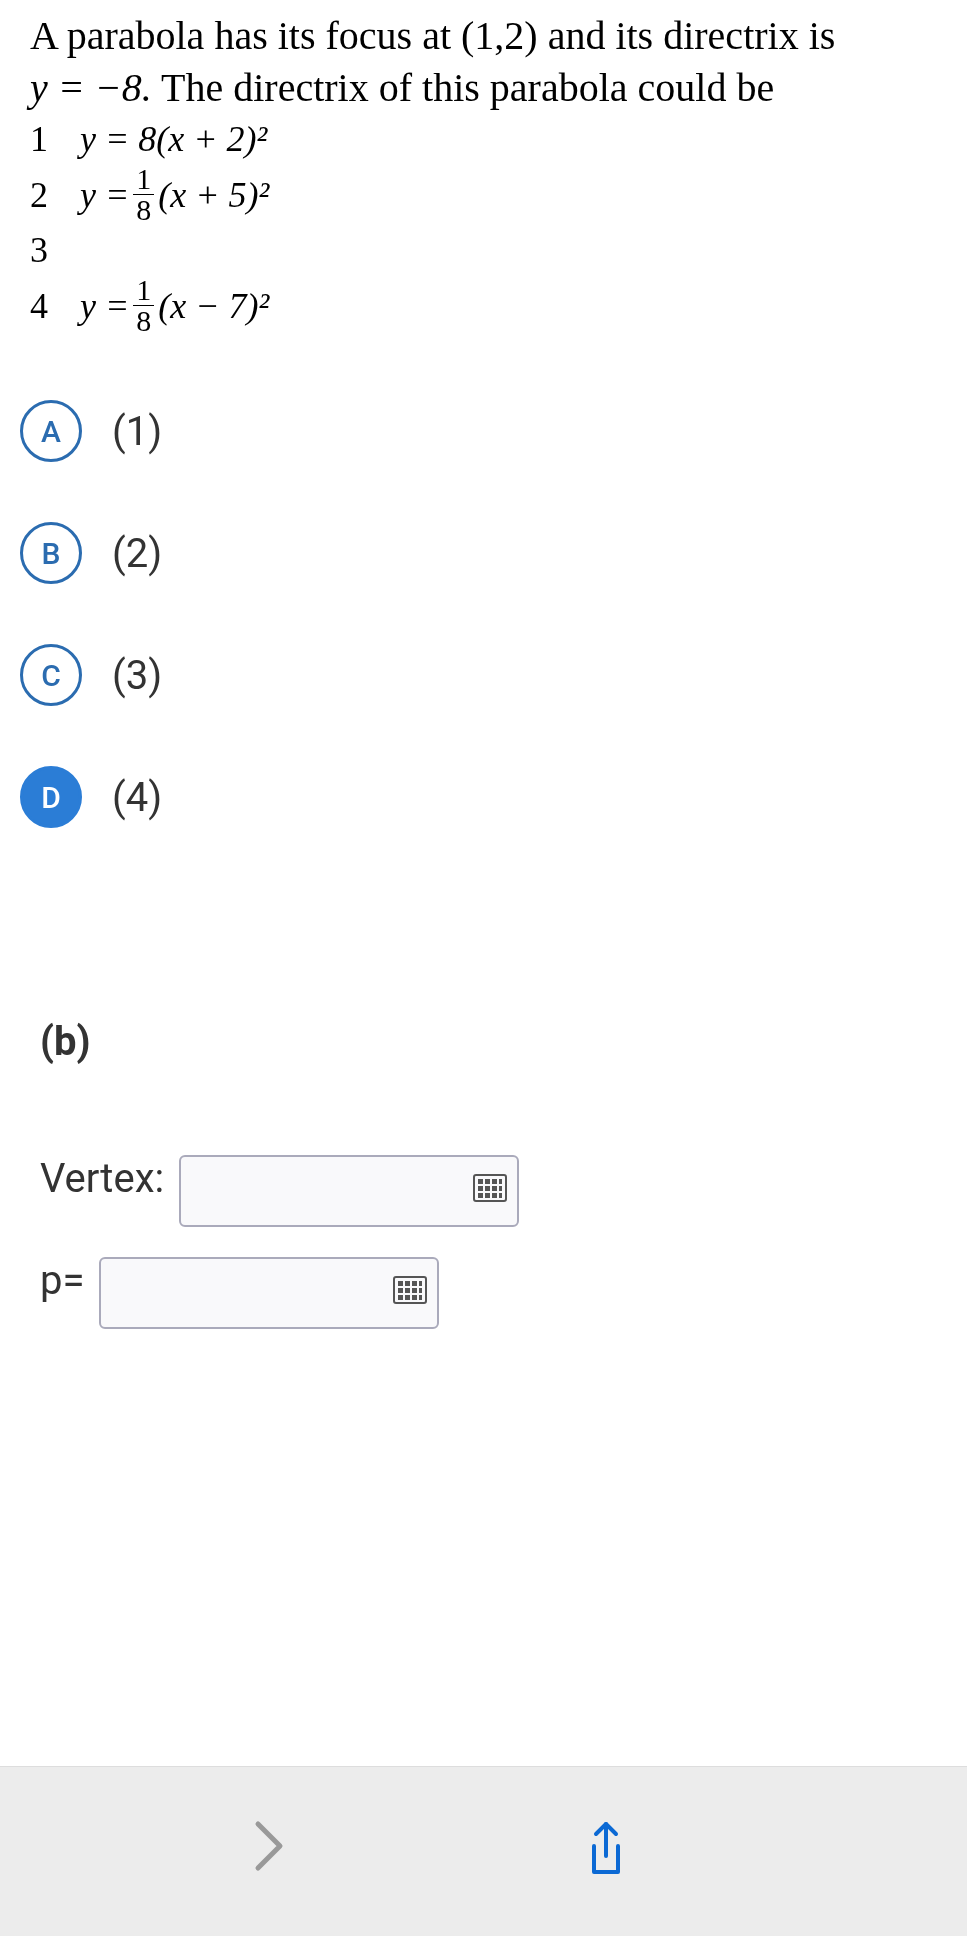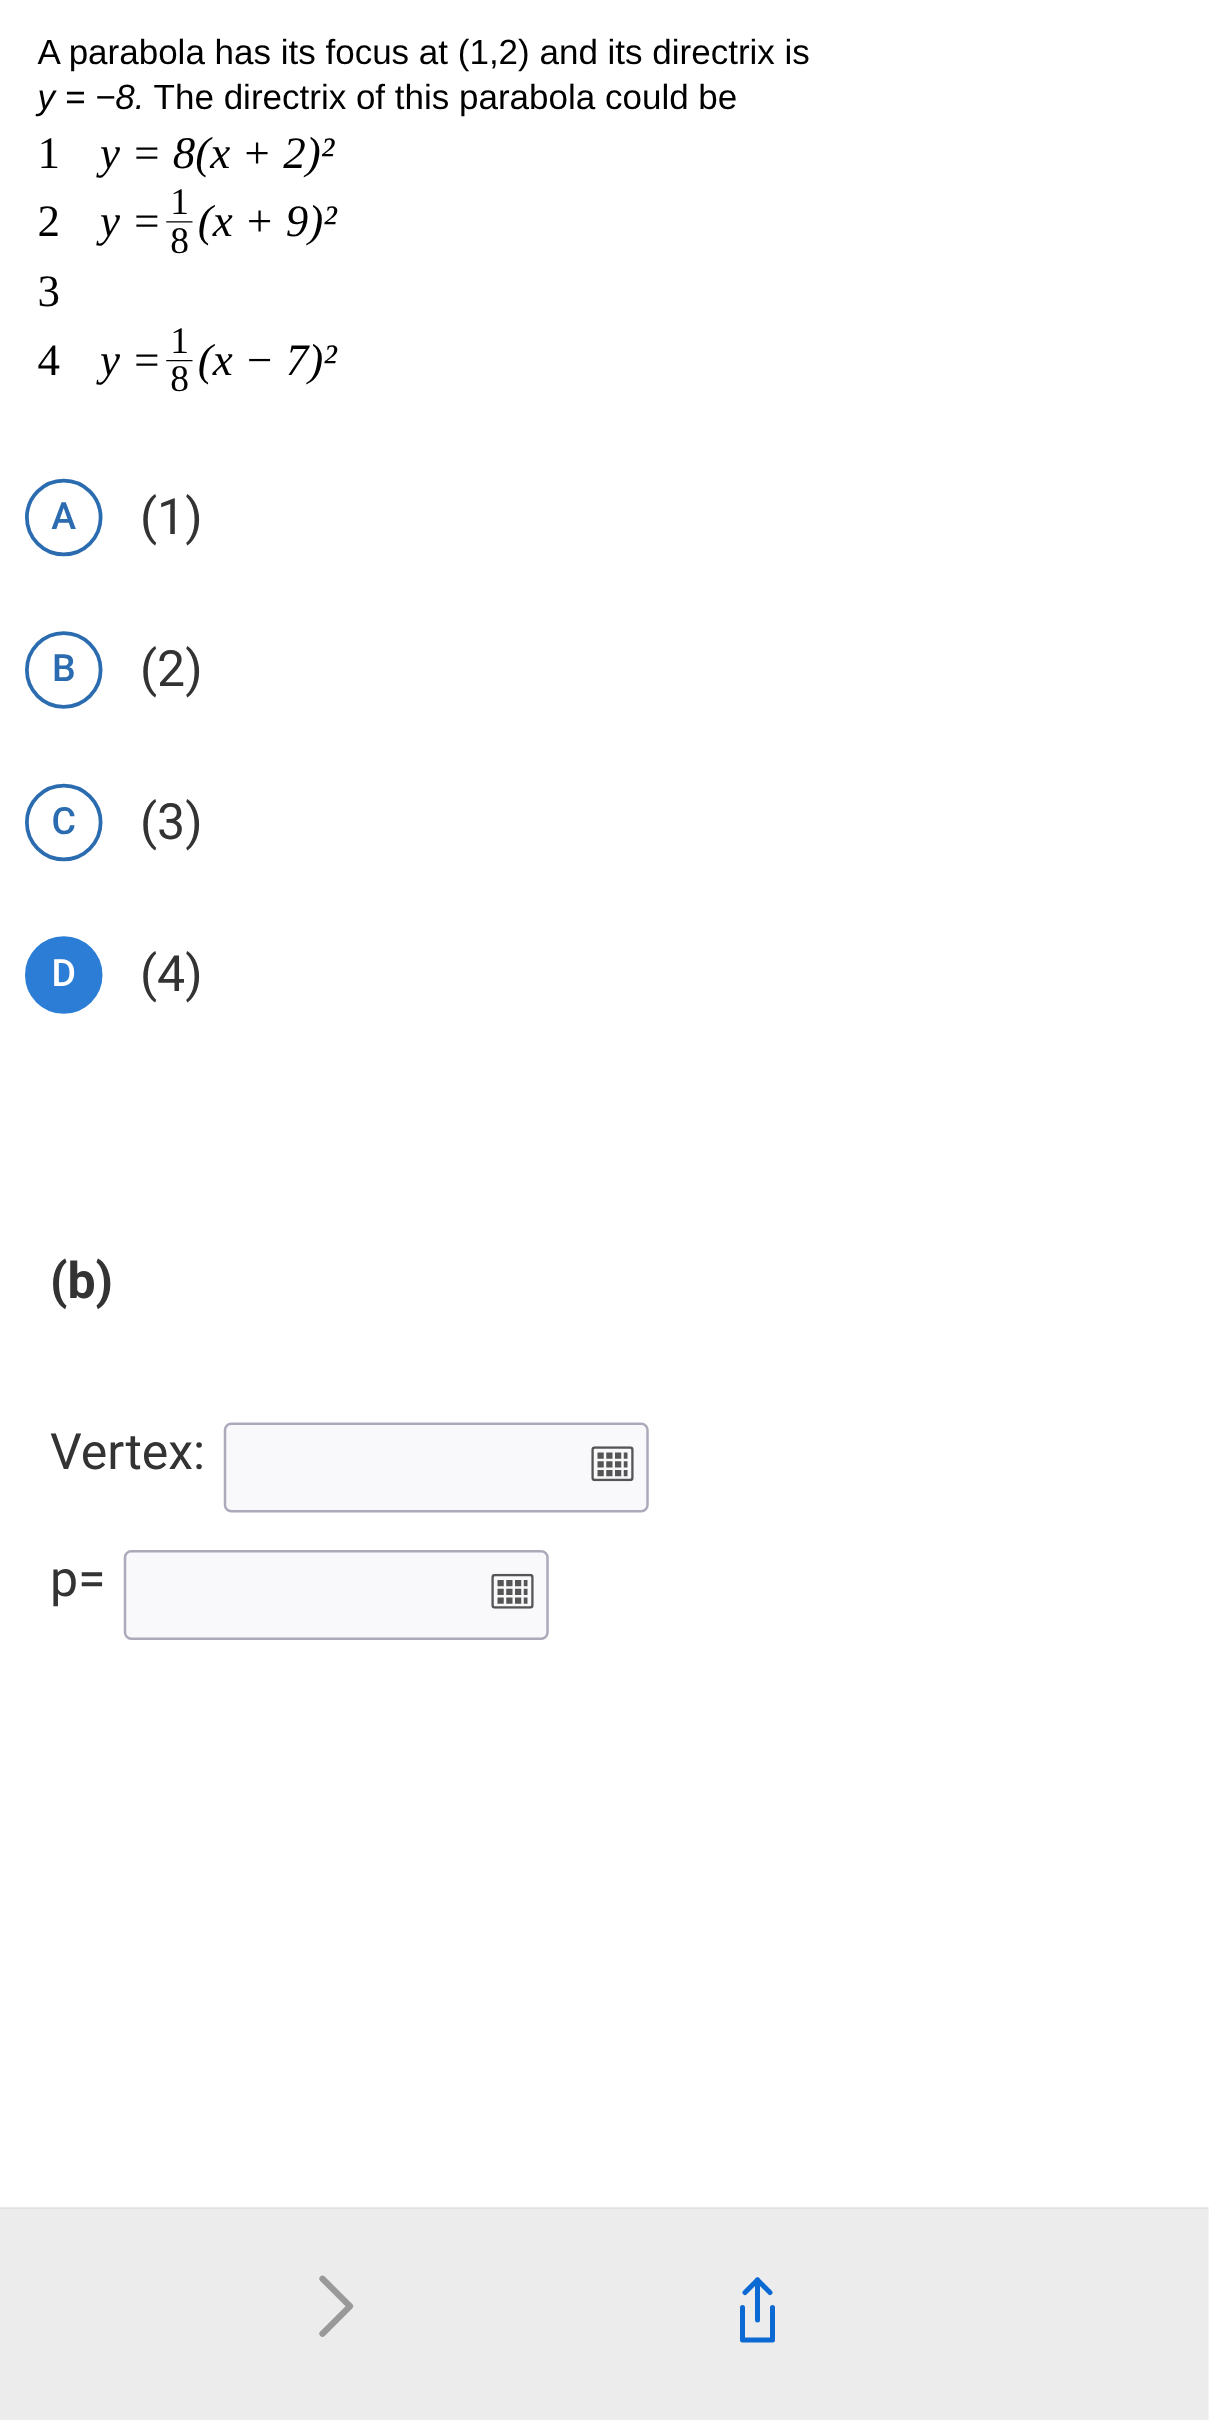--- a/index.html
+++ b/index.html
@@ -4,23 +4,23 @@
 <style>
   * { box-sizing: border-box; margin: 0; padding: 0; }
   body {
     font-family: -apple-system, BlinkMacSystemFont, "Segoe UI", Roboto, sans-serif;
     background: #fff;
     width: 967px;
     height: 1936px;
     position: relative;
   }
   .question-text {
-    font-family: Liberation Sans, sans-serif;
-    font-size: 28px;
-    padding: 24px 30px 0 30px;
+    font-family: Liberation Serif, serif;
+    font-size: 40px;
+    padding: 10px 30px 0 30px;
     line-height: 1.3;
   }
   .equation-list {
     padding: 0 30px;
   }
   .equation-row {
     display: flex;
     align-items: center;
     font-family: "Times New Roman", serif;
     font-size: 36px;
@@ -146,21 +146,21 @@
     <span class="eq-num">1</span>
     <span style="font-style: italic">y = 8(x + 2)²</span>
   </div>
   <div class="equation-row">
     <span class="eq-num">2</span>
     <span style="font-style: italic">y = </span>
     <span class="frac">
       <span class="top">1</span>
       <span class="bot">8</span>
     </span>
-    <span style="font-style: italic">(x + 9)²</span>
+    <span style="font-style: italic">(x + 5)²</span>
   </div>
   <div class="equation-row">
     <span class="eq-num">3</span>
   </div>
   <div class="equation-row">
     <span class="eq-num">4</span>
     <span style="font-style: italic">y = </span>
     <span class="frac">
       <span class="top">1</span>
       <span class="bot">8</span>

